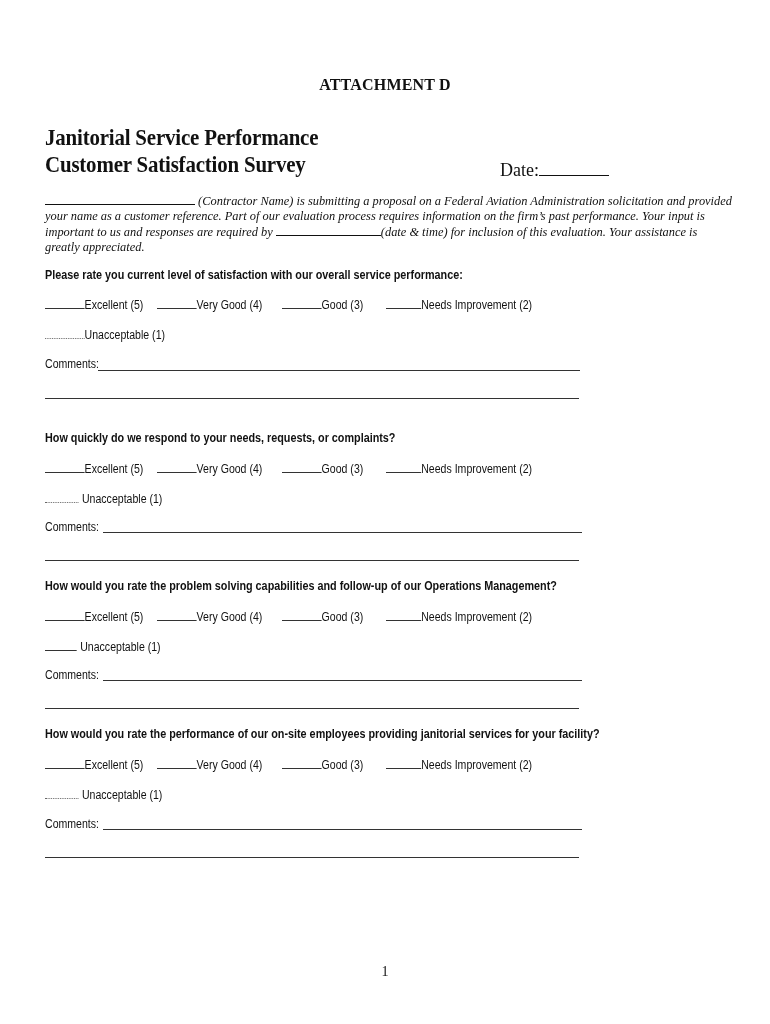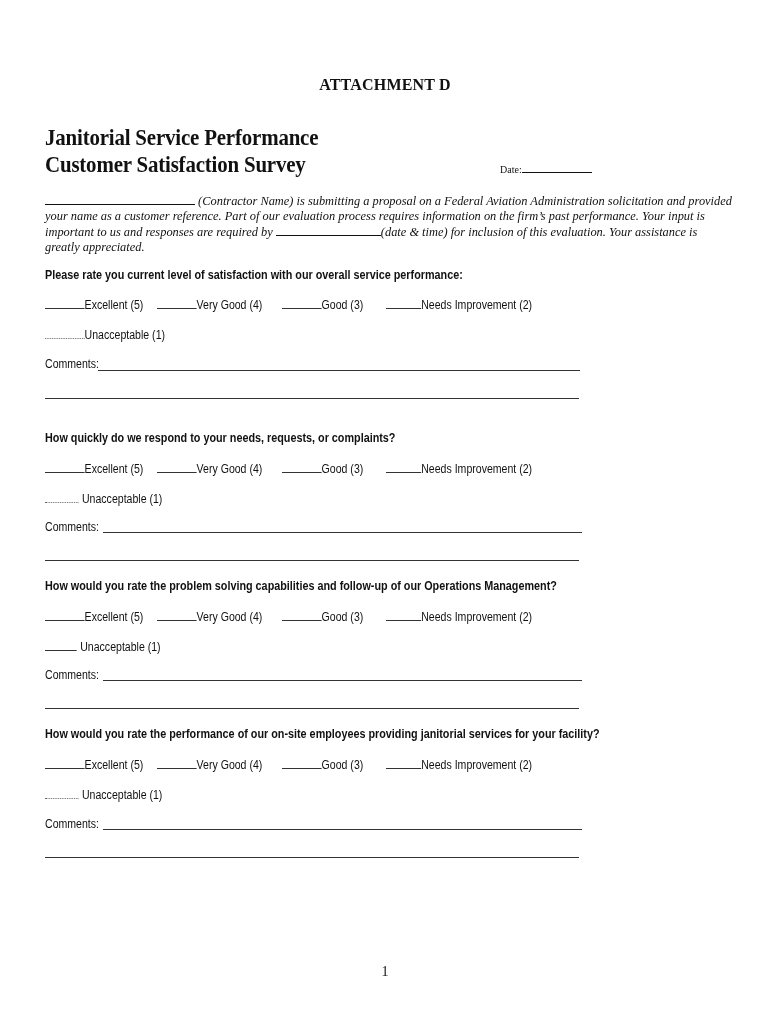--- a/index.html
+++ b/index.html
@@ -8,21 +8,21 @@
   .sans { font-family: "Liberation Sans", sans-serif; }
   .abs { position: absolute; }
   .attach {
     left: 0; width: 770px; top: 76px; text-align: center;
     font-size: 16px; font-weight: bold; letter-spacing: 0.2px;
   }
   .title {
     left: 45px; top: 124px; font-size: 22.5px; font-weight: bold; line-height: 27px;
     transform: scaleX(0.93); transform-origin: left top; letter-spacing: -0.2px;
   }
-  .date { left: 500px; top: 160px; font-size: 10px; }
+  .date { left: 500px; top: 160px; font-size: 18px; }
   .date .blank { display: inline-block; width: 70px; border-bottom: 1px solid #111; height: 12px; vertical-align: baseline; }
   .intro {
     left: 45px; top: 193px; width: 690px; font-size: 12.4px; line-height: 15px; font-style: italic;
   }
   .intro .blank { display: inline-block; border-bottom: 1px solid #111; height: 11px; vertical-align: baseline; }
   .q { left: 45px; font-size: 12px; font-weight: bold; white-space: nowrap;
        transform: scaleX(0.9); transform-origin: left top; }
   .row { left: 45px; font-size: 12px; white-space: nowrap; height: 16px; }
   .opt { position: absolute; top: 0; white-space: nowrap; transform: scaleX(0.88); transform-origin: left top; }
   .opt .blank { display: inline-block; height: 11px; border-bottom: 1px solid #333; vertical-align: baseline; }

